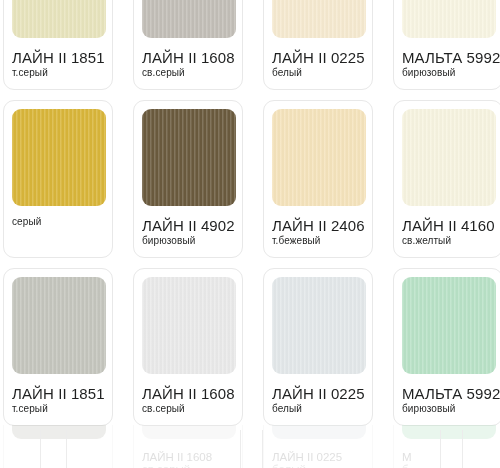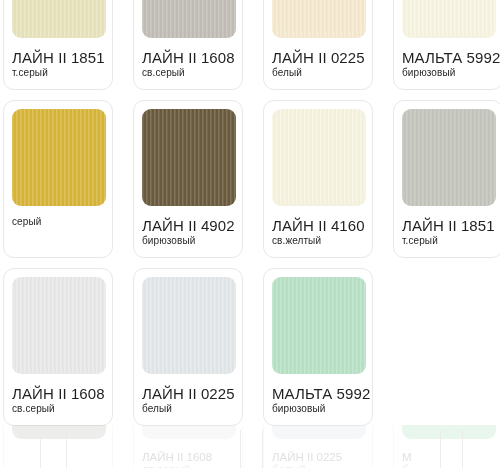--- a/index.html
+++ b/index.html
@@ -178,20 +178,27 @@
     </div>
 
     <div class="card">
       <div class="swatch" style="background:#6b5b3e"></div>
       <div class="caption">
         <div class="cap-code">ЛАЙН II 4902</div>
         <div class="cap-name">бирюзовый</div>
       </div>
     </div>
 
+    <div class="card">
+      <div class="swatch" style="background:#f5e3bc"></div>
+      <div class="caption">
+        <div class="cap-code">ЛАЙН II 2406</div>
+        <div class="cap-name">т.бежевый</div>
+      </div>
+    </div>
 
     <div class="card">
       <div class="swatch" style="background:#f7f4e0"></div>
       <div class="caption">
         <div class="cap-code">ЛАЙН II 4160</div>
         <div class="cap-name">св.желтый</div>
       </div>
     </div>
 
     <div class="card">

